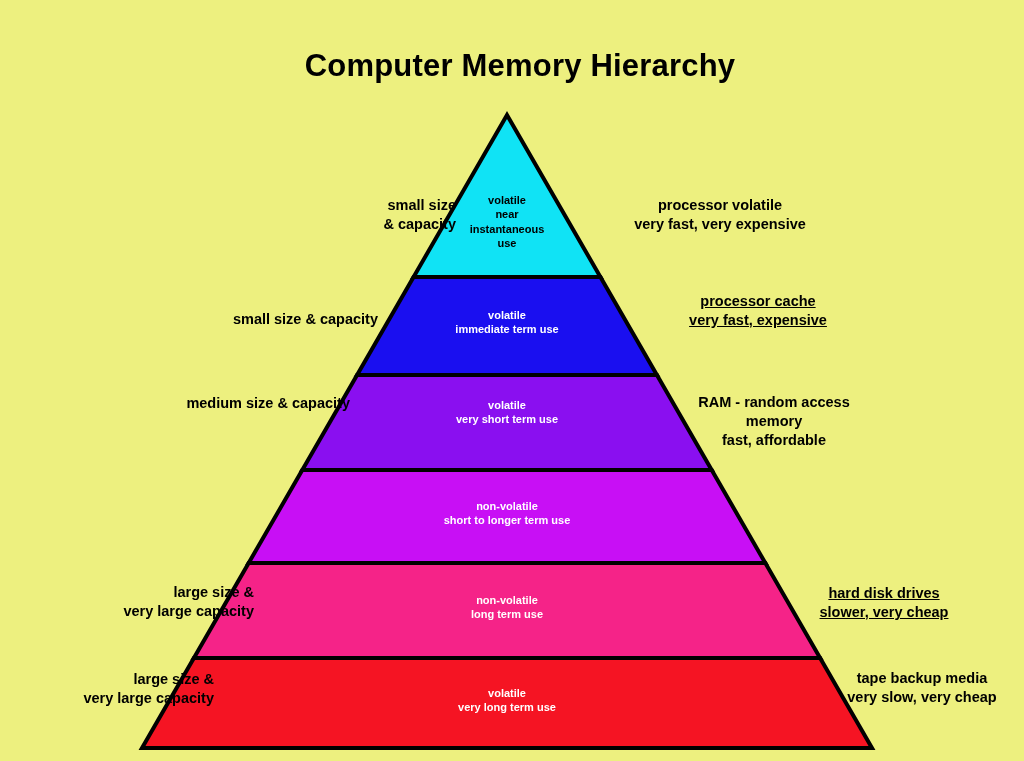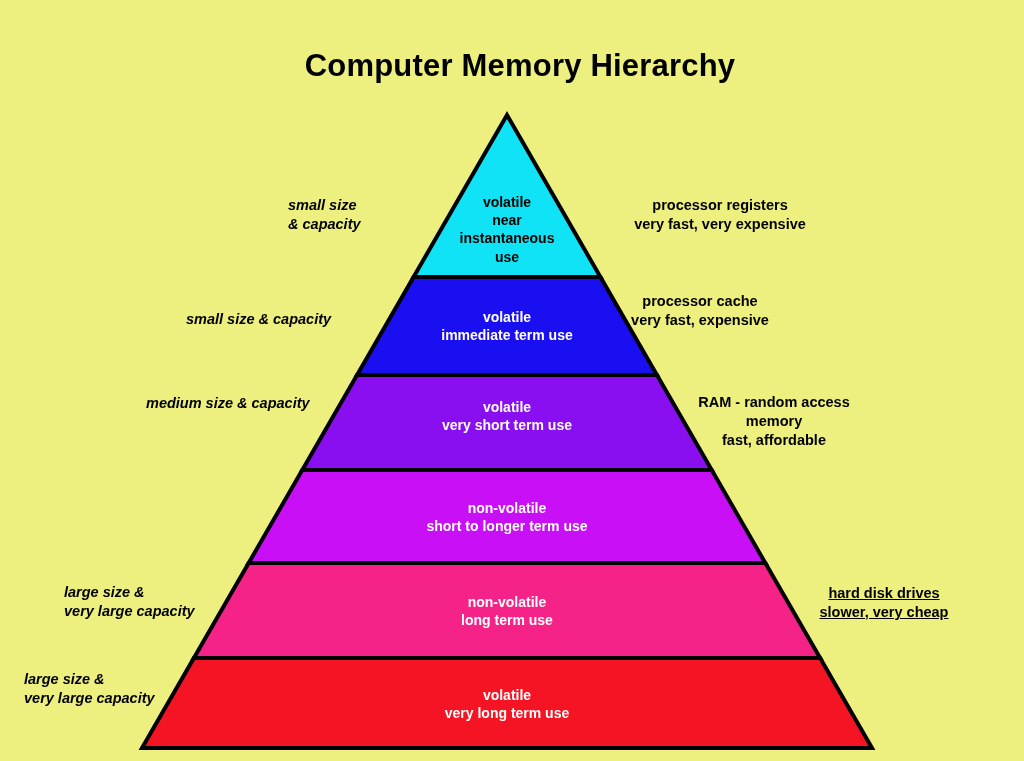--- a/index.html
+++ b/index.html
@@ -34,36 +34,35 @@
   #pyramid-svg {
     position: absolute;
     left: 0;
     top: 0;
   }
   .tier-label {
     position: absolute;
     text-align: center;
     font-weight: bold;
     color: #ffffff;
-    font-size: 14px;
+    font-size: 11px;
     line-height: 1.30;
     white-space: pre-line;
     pointer-events: none;
   }
   .side-note {
     position: absolute;
     font-weight: bold;
     color: #000000;
     font-size: 14.5px;
     line-height: 1.30;
     white-space: pre-line;
   }
   .side-note.left {
-    text-align: left;
-    font-style: italic;
+    text-align: right;
   }
   .side-note.right {
     text-align: center;
   }
 </style>
 </head>
 <body>
 
 <div id="diagram-root">
 
@@ -79,27 +78,27 @@
         <polygon points="193.89573459715643,658 820.1042654028436,658 872,748 142,748" fill="#f51423" stroke="#000000" stroke-width="4" stroke-linejoin="miter"></polygon>
       </g>
   </svg>
 
   <div class="tier-label" style="left:407px; top:193px; width:200px; color:#000000;">volatile
 near
 instantaneous
 use</div>
   <div class="side-note left" style="left:288px; top:196px; width:168px;">small size
 &amp; capacity</div>
-  <div class="side-note right" style="left:588px; top:196px; width:264px;">processor registers
+  <div class="side-note right" style="left:588px; top:196px; width:264px;">processor volatile
 very fast, very expensive</div>
 
   <div class="tier-label" style="left: 387px; top: 308px; width: 240px; color: rgb(255, 255, 255);">volatile
 immediate term use</div>
   <div class="side-note left" style="left:186px; top:310px; width:192px;">small size &amp; capacity</div>
-  <div class="side-note right" style="left:588px; top:292px; width:224px;">processor cache
+  <div class="side-note right" style="left:646px; top:292px; width:224px;text-decoration:underline;">processor cache
 very fast, expensive</div>
 
   <div class="tier-label" style="left: 387px; top: 398px; width: 240px; color: rgb(255, 255, 255);">volatile
 very short term use</div>
   <div class="side-note left" style="left:146px; top:394px; width:204px;">medium size &amp; capacity</div>
   <div class="side-note right" style="left:668px; top:393px; width:212px;">RAM - random access
 memory
 fast, affordable</div>
 
   <div class="tier-label" style="left: 367px; top: 499px; width: 280px; color: rgb(255, 255, 255);">non-volatile
@@ -109,14 +108,16 @@
 long term use</div>
   <div class="side-note left" style="left:64px; top:583px; width:190px;">large size &amp;
 very large capacity</div>
   <div class="side-note right" style="left:786px; top:584px; width:196px;text-decoration:underline;">hard disk drives
 slower, very cheap</div>
 
   <div class="tier-label" style="left: 387px; top: 686px; width: 240px; color: rgb(255, 255, 255);">volatile
 very long term use</div>
   <div class="side-note left" style="left:24px; top:670px; width:190px;">large size &amp;
 very large capacity</div>
+  <div class="side-note right" style="left:824px; top:669px; width:196px;">tape backup media
+very slow, very cheap</div>
 
 </div>
 
 </body></html>

